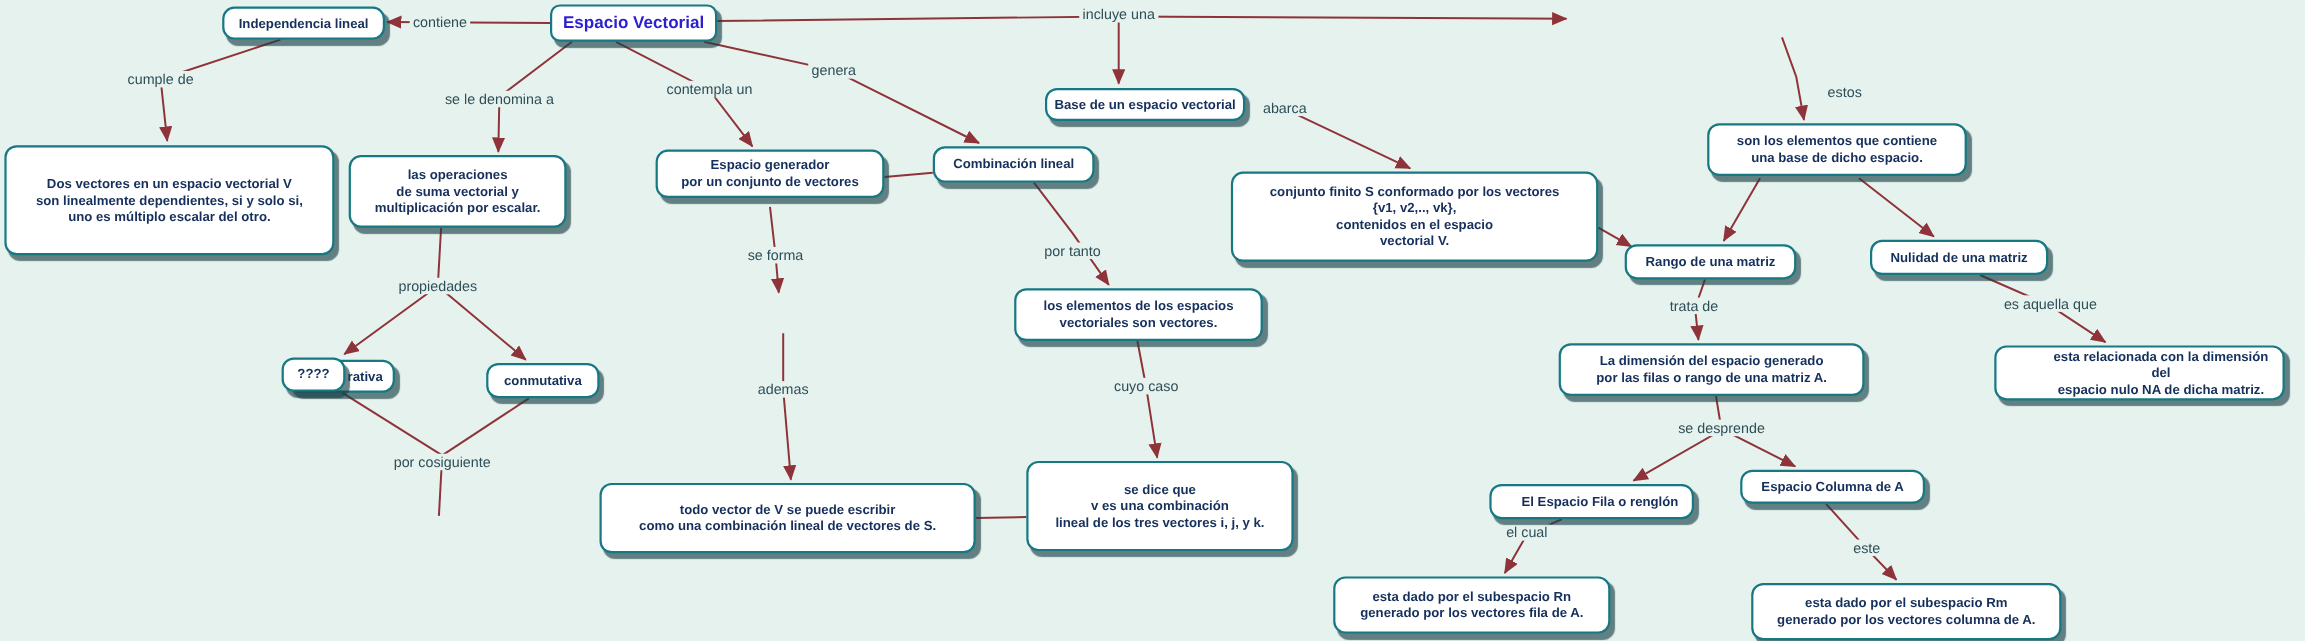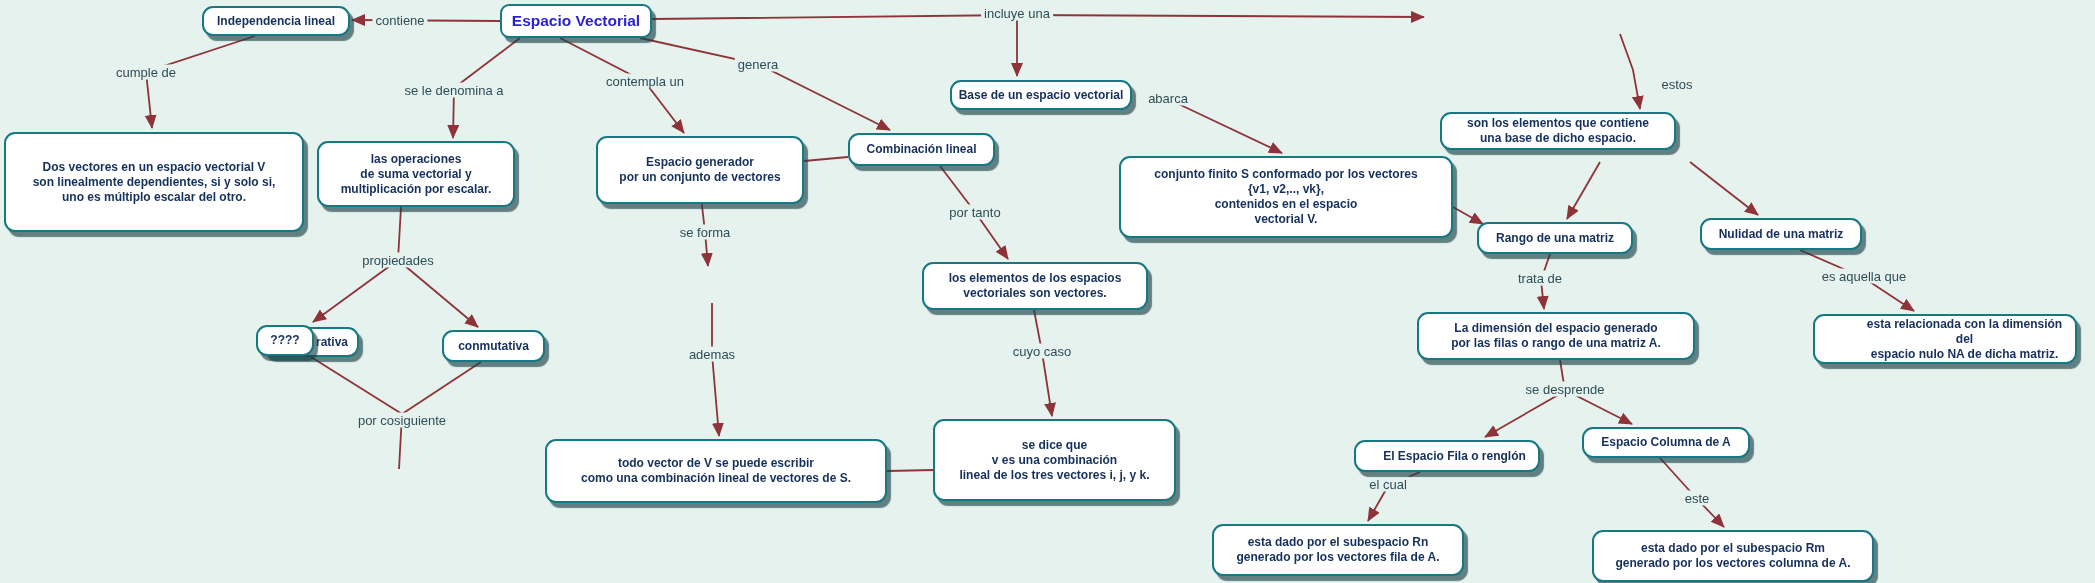--- a/index.html
+++ b/index.html
@@ -83,45 +83,45 @@
     <div class="link-label" style="left: 1017px; top: 13px;">incluye una</div>
     <div class="link-label" style="left: 146px; top: 72px;">cumple de</div>
     <div class="link-label" style="left: 454px; top: 90px;">se le denomina a</div>
     <div class="link-label" style="left: 645px; top: 81px;">contempla un</div>
     <div class="link-label" style="left: 758px; top: 64px;">genera</div>
     <div class="link-label" style="left: 1633px; top: 84px; margin-left: 44px;">estos</div>
     <div class="link-label" style="left: 1168px; top: 98px;">abarca</div>
     <div class="link-label" style="left: 398px; top: 260px;">propiedades</div>
     <div class="link-label" style="left: 705px; top: 232px;">se forma</div>
     <div class="link-label" style="left: 712px; top: 354px;">ademas</div>
-    <div class="link-label" style="left: 975px; top: 212px;">por tanto</div>
+    <div class="link-label" style="left: 975px; top: 228px;">por tanto</div>
     <div class="link-label" style="left: 1042px; top: 351px;">cuyo caso</div>
     <div class="link-label" style="left: 402px; top: 420px;">por cosiguiente</div>
     <div class="link-label" style="left: 1540px; top: 278px;">trata de</div>
     <div class="link-label" style="left: 1864px; top: 276px;">es aquella que</div>
     <div class="link-label" style="left: 1565px; top: 389px;">se desprende</div>
     <div class="link-label" style="left: 1388px; top: 484px;">el cual</div>
     <div class="link-label" style="left: 1697px; top: 498px;">este</div>
     <div class="node" style="left: 202px; top: 6px; width: 148px; height: 30px;">Independencia lineal</div>
     <div class="node main" style="left: 500px; top: 4px; width: 152px; height: 34px;">Espacio Vectorial</div>
     <div class="node" style="left: 950px; top: 80px; width: 182px; height: 30px;">Base de un espacio vectorial</div>
     <div class="node" style="left: 4px; top: 132px; width: 300px; height: 100px;">Dos vectores en un espacio vectorial V
 son linealmente dependientes, si y solo si,
 uno es múltiplo escalar del otro.</div>
     <div class="node" style="left: 317px; top: 141px; width: 198px; height: 66px;">las operaciones
 de suma vectorial y
 multiplicación por escalar.</div>
-    <div class="node" style="left: 596px; top: 136px; width: 208px; height: 68px;">Espacio generador
+    <div class="node" style="left: 596px; top: 136px; width: 208px; height: 44px;">Espacio generador
 por un conjunto de vectores</div>
     <div class="node" style="left: 848px; top: 133px; width: 147px; height: 33px;">Combinación lineal</div>
     <div class="node" style="left: 1119px; top: 156px; width: 334px; height: 82px;">conjunto finito S conformado por los vectores
 {v1, v2,.., vk},
 contenidos en el espacio
 vectorial V.</div>
-    <div class="node" style="left: 1440px; top: 112px; width: 236px; height: 38px; text-align: center;">son los elementos que contiene
+    <div class="node" style="left: 1552px; top: 112px; width: 236px; height: 48px; text-align: center;">son los elementos que contiene
 una base de dicho espacio.</div>
     <div class="node" style="left: 1477px; top: 222px; width: 156px; height: 32px;">Rango de una matriz</div>
     <div class="node" style="left: 1700px; top: 218px; width: 162px; height: 32px;">Nulidad de una matriz</div>
     <div class="node align-right" style="left: 262px; top: 327px; width: 97px; height: 30px;">rativa</div>
     <div class="node" style="left: 256px; top: 325px; width: 58px; height: 31px;">????</div>
     <div class="node" style="left: 442px; top: 330px; width: 103px; height: 32px;">conmutativa</div>
     <div class="node" style="left: 922px; top: 262px; width: 226px; height: 48px;">los elementos de los espacios
 vectoriales son vectores.</div>
     <div class="node" style="left: 1417px; top: 312px; width: 278px; height: 48px;">La dimensión del espacio generado
 por las filas o rango de una matriz A.</div>

